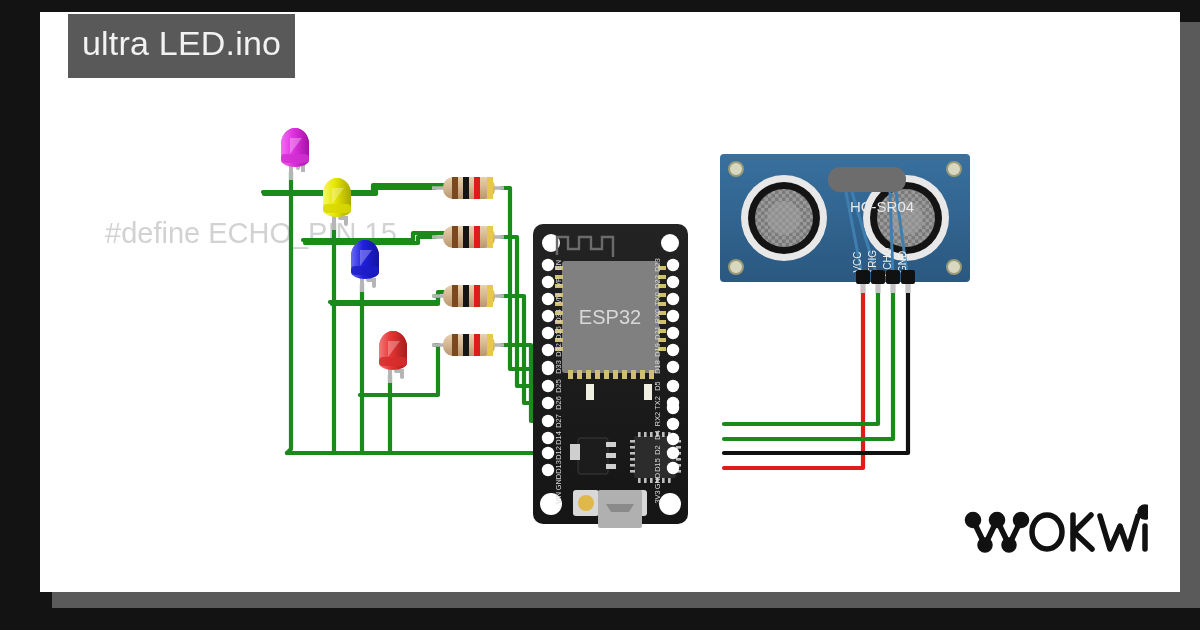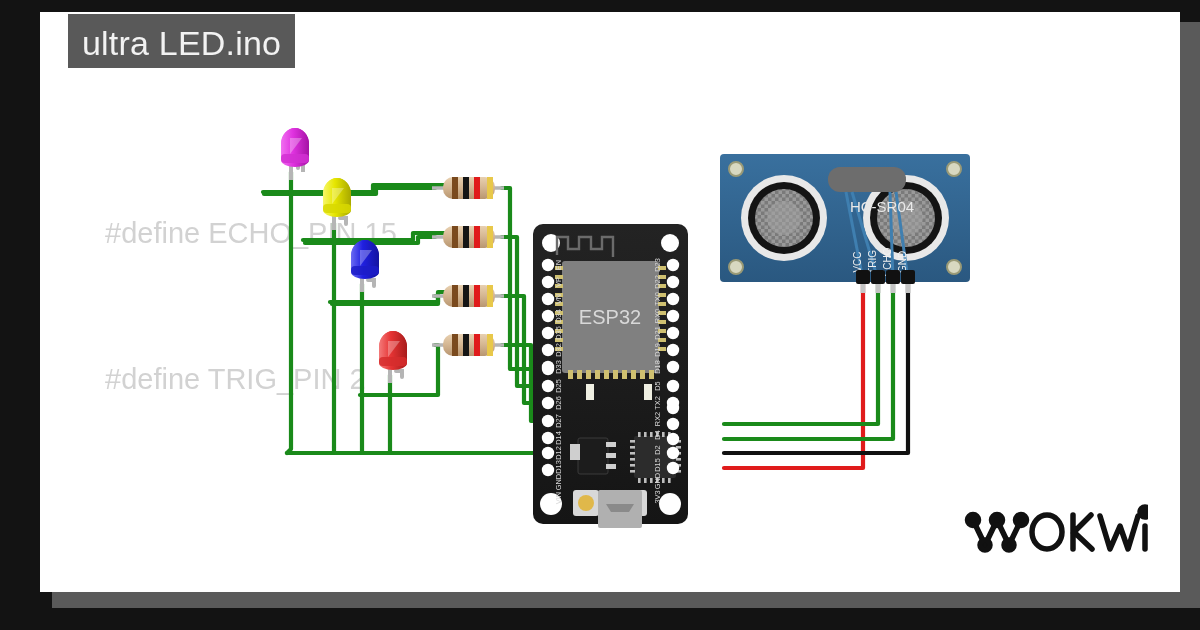--- a/index.html
+++ b/index.html
@@ -26,21 +26,21 @@
     position: absolute;
     left: 40px; top: 12px;
     width: 1140px; height: 580px;
     background: #ffffff;
     overflow: hidden;
   }
   
   #title-badge {
     position: absolute;
     left: 68px; top: 14px;
-    height: 54px;
+    height: 64px;
     padding: 0 14px;
     background: #595959;
     color: #f2f2f2;
     font-size: 34px;
     line-height: 58px;
     letter-spacing: .2px;
     white-space: nowrap;
     z-index: 40;
   }
   
@@ -458,21 +458,20 @@
           <rect x="816" y="258" width="14" height="14" rx="2"></rect>
           <rect x="831" y="258" width="14" height="14" rx="2"></rect>
           <rect x="846" y="258" width="14" height="14" rx="2"></rect>
           <rect x="861" y="258" width="14" height="14" rx="2"></rect>
         </g>
       </g>
     </svg>
 
     <div id="code">
       <span class="ln">#define ECHO_PIN 15</span>
-      <span class="ln">#define TRIG_PIN 2</span>
       
       
       
       
       
       
       
       
     </div>
 

